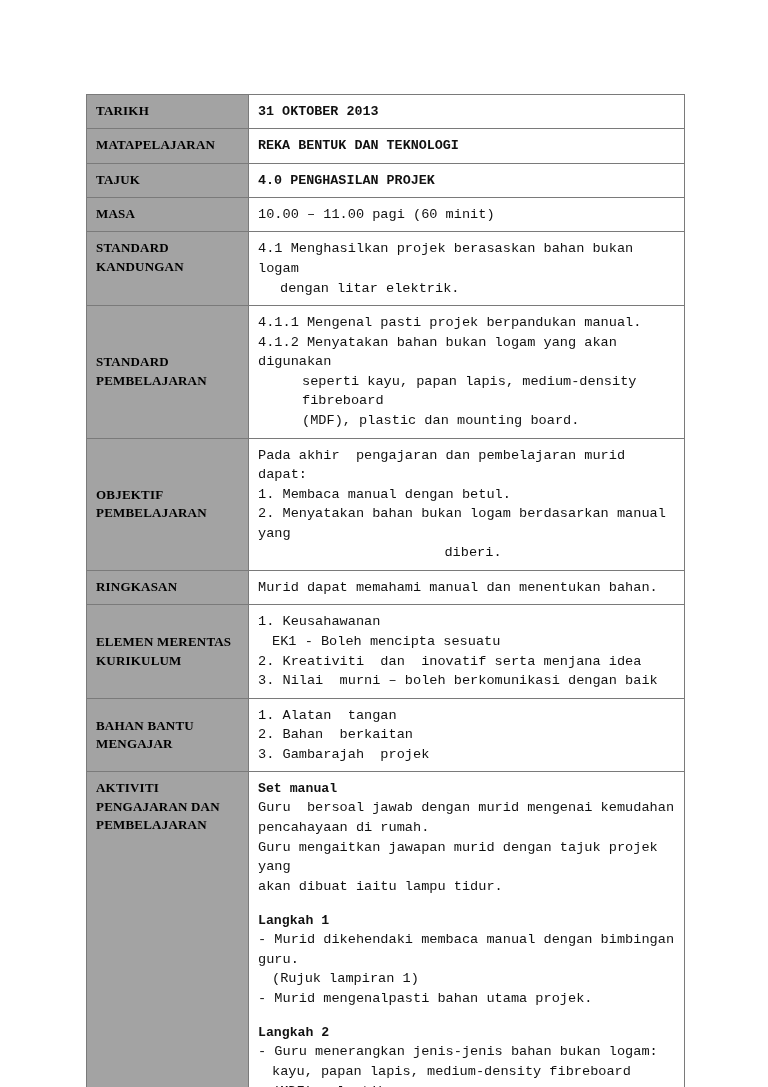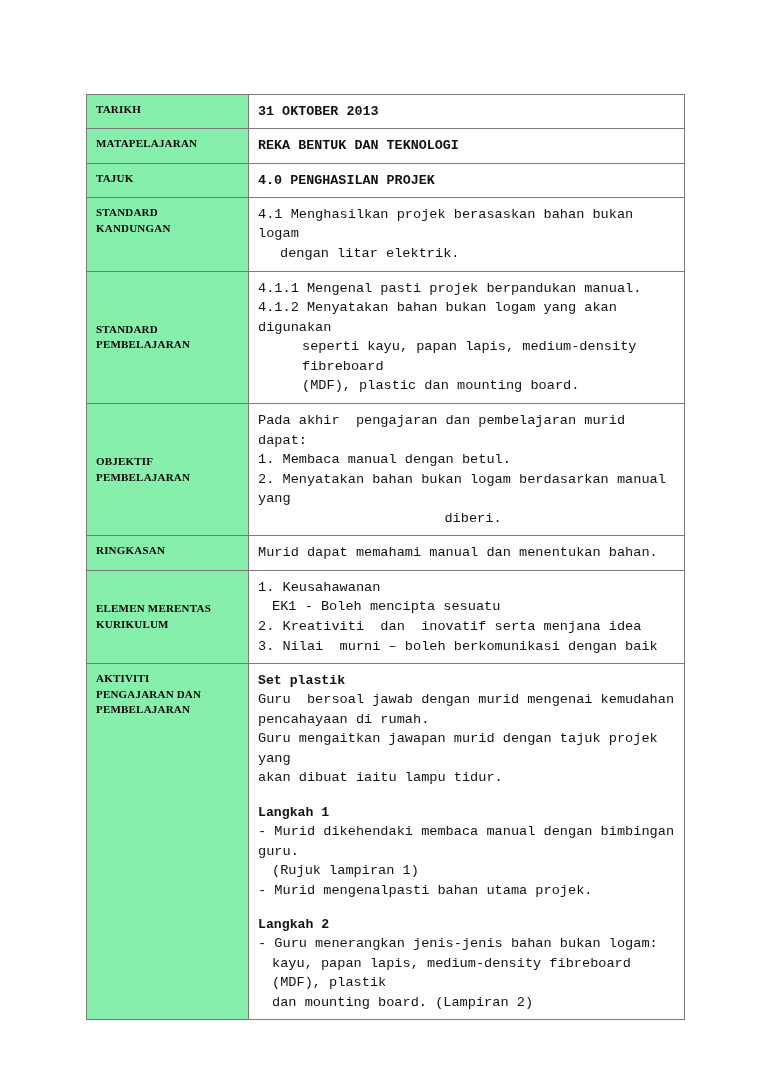--- a/index.html
+++ b/index.html
@@ -36,24 +36,24 @@
 
   .lesson-table td {
     border: 1px solid #7a7a7a;
     vertical-align: top;
     padding: 0;
   }
 
   
   td.label-cell {
     width: 162px;
-    background: #86efac;
+    background: #a3a3a3;
     font-family: "Liberation Serif", "DejaVu Serif", serif;
     font-weight: bold;
-    font-size: 11px;
+    font-size: 13px;
     letter-spacing: 0.2px;
     line-height: 1.42;
     padding: 7px 0 7px 9px;
     color: #000000;
   }
 
   td.label-cell.mid {
     vertical-align: middle;
   }
 
@@ -129,20 +129,24 @@
         <td class="label-cell">MATAPELAJARAN</td>
         <td class="value-cell bold-val">REKA BENTUK DAN TEKNOLOGI</td>
       </tr>
 
       <tr>
         <td class="label-cell">TAJUK</td>
         <td class="value-cell bold-val">4.0 PENGHASILAN PROJEK</td>
       </tr>
 
 
+      <tr>
+        <td class="label-cell">MASA</td>
+        <td class="value-cell">10.00 – 11.00 pagi (60 minit)</td>
+      </tr>
 
       <tr>
         <td class="label-cell">
           <span class="line">STANDARD</span>
           <span class="line">KANDUNGAN</span>
         </td>
         <td class="value-cell">
           <span class="line">4.1 Menghasilkan projek berasaskan bahan bukan logam</span>
           <span class="line ind1">dengan litar elektrik.</span>
         </td>
@@ -186,29 +190,40 @@
           <span class="line">KURIKULUM</span>
         </td>
         <td class="value-cell">
           <span class="line">1. Keusahawanan</span>
           <span class="line ind-sm">EK1 - Boleh mencipta sesuatu</span>
           <span class="line">2. Kreativiti  dan  inovatif serta menjana idea</span>
           <span class="line">3. Nilai  murni – boleh berkomunikasi dengan baik</span>
         </td>
       </tr>
 
+      <tr>
+        <td class="label-cell mid">
+          <span class="line">BAHAN BANTU</span>
+          <span class="line">MENGAJAR</span>
+        </td>
+        <td class="value-cell">
+          <span class="line">1. Alatan  tangan</span>
+          <span class="line">2. Bahan  berkaitan</span>
+          <span class="line">3. Gambarajah  projek</span>
+        </td>
+      </tr>
 
       <tr>
         <td class="label-cell act-label">
           <span class="line">AKTIVITI</span>
           <span class="line">PENGAJARAN DAN</span>
           <span class="line">PEMBELAJARAN</span>
         </td>
         <td class="value-cell activity-cell">
-          <span class="line heading">Set plastik</span>
+          <span class="line heading">Set manual</span>
           <span class="line">Guru  bersoal jawab dengan murid mengenai kemudahan</span>
           <span class="line">pencahayaan di rumah.</span>
           <span class="line">Guru mengaitkan jawapan murid dengan tajuk projek yang</span>
           <span class="line">akan dibuat iaitu lampu tidur.</span>
 
           <span class="spacer"></span>
 
           <span class="line heading">Langkah 1</span>
           <span class="line">- Murid dikehendaki membaca manual dengan bimbingan guru.</span>
           <span class="line ind-sm">(Rujuk lampiran 1)</span>

